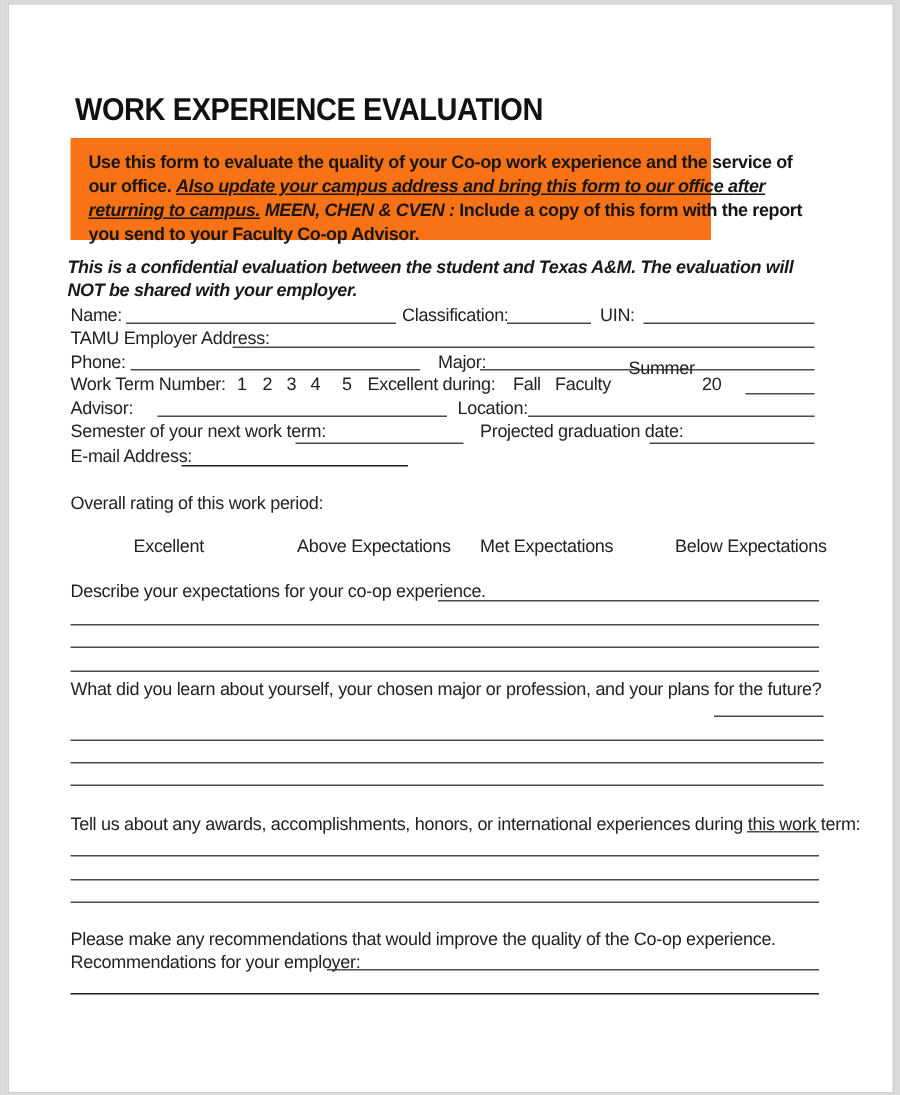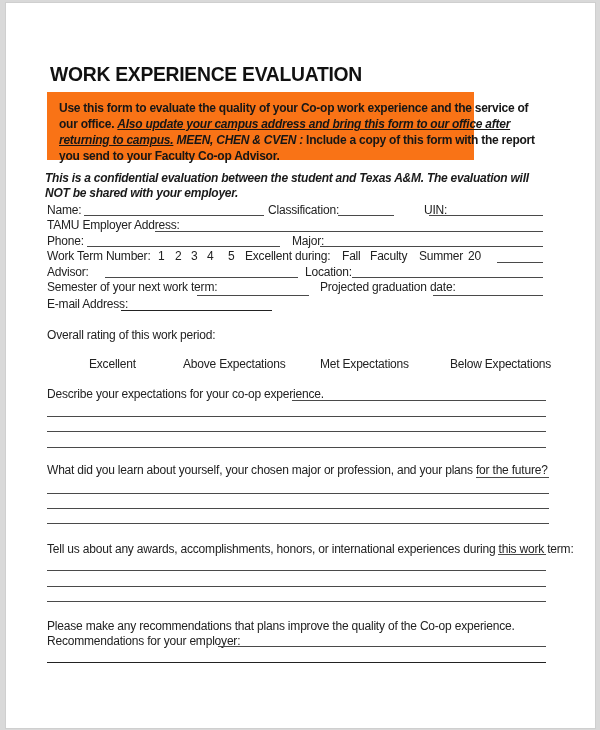--- a/index.html
+++ b/index.html
@@ -47,77 +47,77 @@
 <div class="notice">
   <div class="notice-text"><span>Use this form to evaluate the quality of your Co-op work experience and the service of our office. </span><span class="u">Also update your campus address and bring this form to our office after returning to campus.</span><span class="i"> MEEN, CHEN &amp; CVEN :</span><span> Include a copy of this form with the report you send to your Faculty Co-op Advisor.</span></div>
 </div>
 
 <div class="abs conf">This is a confidential evaluation between the student and Texas A&amp;M. The evaluation will NOT be shared with your employer.</div>
 
 <span class="abs lbl" style="left:47px;top:203px">Name:</span>
 <div class="line" style="left:84px;top:215px;width:180px"></div>
 <span class="abs lbl" style="left:268px;top:203px">Classification:</span>
 <div class="line" style="left:338px;top:215px;width:56px"></div>
-<span class="abs lbl" style="left:424px;top:203px">UIN:</span>
+<span class="abs lbl" style="left:400px;top:203px">UIN:</span>
 <div class="line" style="left:429px;top:215px;width:114px"></div>
 
 <span class="abs lbl" style="left:47px;top:218px">TAMU Employer Address:</span>
 <div class="line" style="left:155px;top:231px;width:388px"></div>
 
 <span class="abs lbl" style="left:47px;top:234px">Phone:</span>
 <div class="line" style="left:87px;top:246px;width:193px"></div>
 <span class="abs lbl" style="left:292px;top:234px">Major:</span>
 <div class="line" style="left:320px;top:246px;width:223px"></div>
 
 <span class="abs lbl" style="left:47px;top:249px">Work Term Number:</span>
 <span class="abs lbl" style="left:158px;top:249px">1</span>
 <span class="abs lbl" style="left:175px;top:249px">2</span>
 <span class="abs lbl" style="left:191px;top:249px">3</span>
 <span class="abs lbl" style="left:207px;top:249px">4</span>
 <span class="abs lbl" style="left:228px;top:249px">5</span>
 <span class="abs lbl" style="left:245px;top:249px">Excellent during:</span>
 <span class="abs lbl" style="left:342px;top:249px">Fall</span>
 <span class="abs lbl" style="left:370px;top:249px">Faculty</span>
-<span class="abs lbl" style="left:419px;top:249px">Summer</span>
+<span class="abs lbl" style="left:419px;top:238px">Summer</span>
 <span class="abs lbl" style="left:468px;top:249px">20</span>
 <div class="line" style="left:497px;top:262px;width:46px"></div>
 
 <span class="abs lbl" style="left:47px;top:265px">Advisor:</span>
 <div class="line" style="left:105px;top:277px;width:193px"></div>
 <span class="abs lbl" style="left:305px;top:265px">Location:</span>
 <div class="line" style="left:352px;top:277px;width:191px"></div>
 
 <span class="abs lbl" style="left:47px;top:280px">Semester of your next work term:</span>
 <div class="line" style="left:197px;top:295px;width:112px"></div>
 <span class="abs lbl" style="left:320px;top:280px">Projected graduation date:</span>
 <div class="line" style="left:433px;top:295px;width:110px"></div>
 
 <span class="abs lbl" style="left:47px;top:297px">E-mail Address:</span>
 <div class="line thick" style="left:121px;top:310px;width:151px"></div>
 
 <span class="abs q" style="left:47px;top:328px">Overall rating of this work period:</span>
 <span class="abs q" style="left:89px;top:357px">Excellent</span>
-<span class="abs q" style="left:183px;top:357px">Above Expectations</span>
+<span class="abs q" style="left:198px;top:357px">Above Expectations</span>
 <span class="abs q" style="left:320px;top:357px">Met Expectations</span>
 <span class="abs q" style="left:450px;top:357px">Below Expectations</span>
 
 <span class="abs q" style="left:47px;top:387px">Describe your expectations for your co-op experience.</span>
 <div class="line" style="left:292px;top:400px;width:254px"></div>
 <div class="line" style="left:47px;top:416px;width:499px"></div>
 <div class="line" style="left:47px;top:431px;width:499px"></div>
 <div class="line" style="left:47px;top:447px;width:499px"></div>
 
-<span class="abs q" style="left:47px;top:463px">What did you learn about yourself, your chosen major or profession, and your plans for the future?</span>
+<span class="abs q" style="left:47px;top:452px">What did you learn about yourself, your chosen major or profession, and your plans for the future?</span>
 <div class="line" style="left:476px;top:477px;width:73px"></div>
 <div class="line" style="left:47px;top:493px;width:502px"></div>
 <div class="line" style="left:47px;top:508px;width:502px"></div>
 <div class="line" style="left:47px;top:523px;width:502px"></div>
 
 <span class="abs q" style="left:47px;top:542px">Tell us about any awards, accomplishments, honors, or international experiences during this work term:</span>
 <div class="line" style="left:498px;top:554px;width:48px"></div>
 <div class="line" style="left:47px;top:570px;width:499px"></div>
 <div class="line" style="left:47px;top:586px;width:499px"></div>
 <div class="line" style="left:47px;top:601px;width:499px"></div>
 
-<span class="abs q" style="left:47px;top:619px">Please make any recommendations that plans improve the quality of the Co-op experience.</span>
+<span class="abs q" style="left:47px;top:619px">Please make any recommendations that would improve the quality of the Co-op experience.</span>
 <span class="abs q" style="left:47px;top:634px">Recommendations for your employer:</span>
 <div class="line" style="left:218px;top:646px;width:328px"></div>
 <div class="line thick" style="left:47px;top:662px;width:499px"></div>
 
 </body></html>

